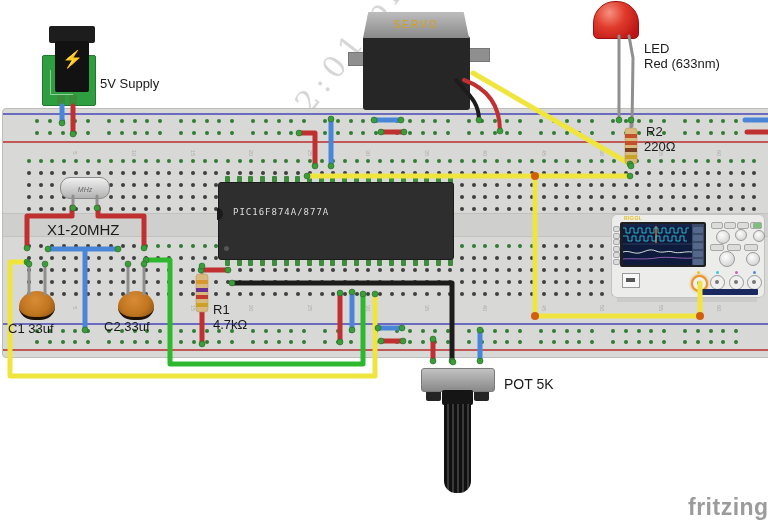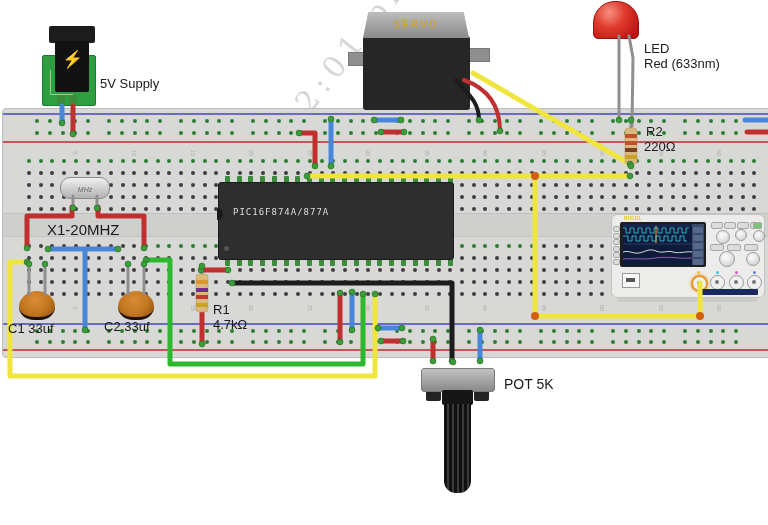--- a/index.html
+++ b/index.html
@@ -1198,13 +1198,14 @@
   <div class="abs lbl" style="left:644px;top:56px;">Red (633nm)</div>
   <div class="abs lbl" style="left:646px;top:124px;">R2</div>
   <div class="abs lbl" style="left:644px;top:139px;">220Ω</div>
   <div class="abs lbl" style="left:47px;top:221px;font-size:15px;">X1-20MHZ</div>
   <div class="abs lbl" style="left:8px;top:321px;">C1 33uf</div>
   <div class="abs lbl" style="left:104px;top:319px;">C2 33uf</div>
   <div class="abs lbl" style="left:213px;top:302px;">R1</div>
   <div class="abs lbl" style="left:213px;top:317px;">4.7kΩ</div>
   <div class="abs lbl" style="left:504px;top:376px;font-size:14px;">POT 5K</div>
 
+  <div class="abs logo">fritzing</div>
 </div>
 
 </body></html>

